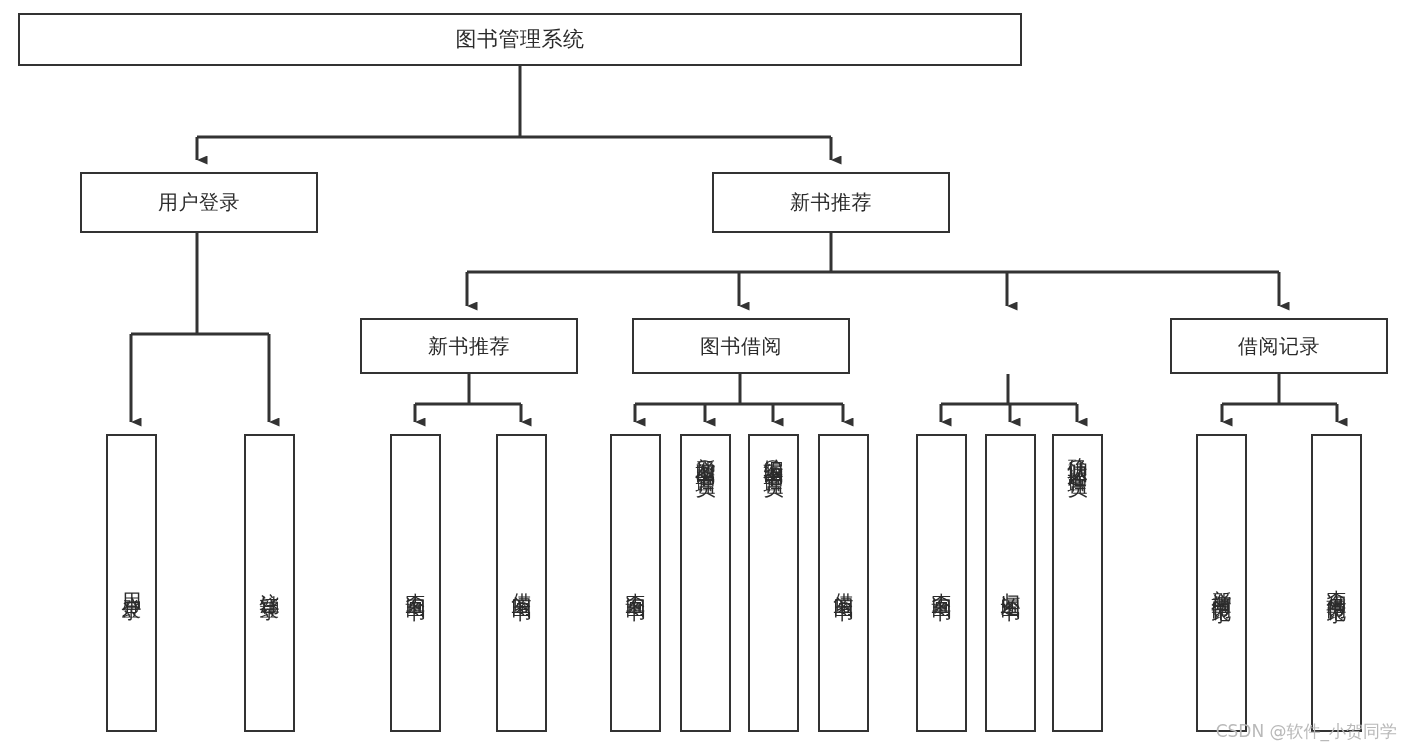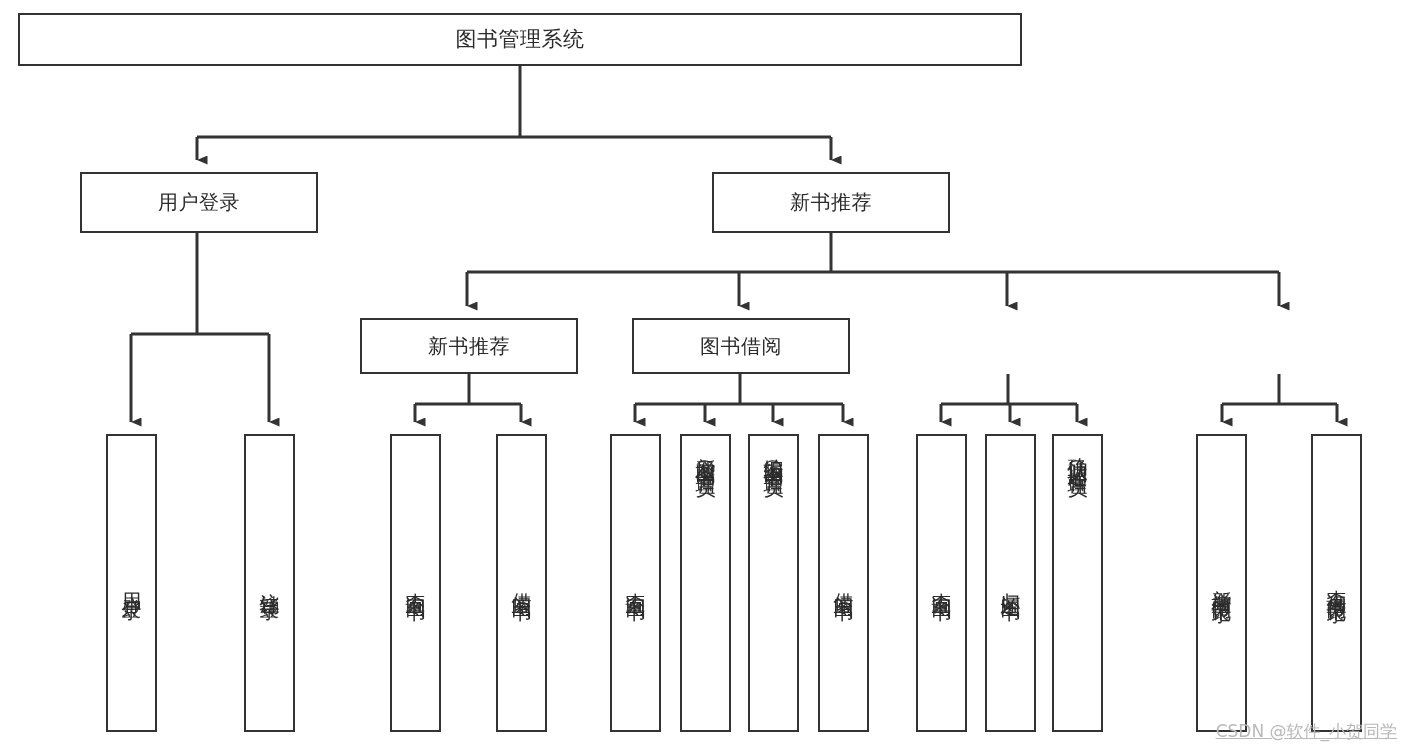--- a/index.html
+++ b/index.html
@@ -69,21 +69,20 @@
 
   #watermark {
     position: absolute;
     right: 8px;
     bottom: 4px;
     font-size: 17px;
     color: #b9b9b9;
     font-family: "DejaVu Sans", "Liberation Sans", sans-serif;
     white-space: pre;
     pointer-events: none;
-    text-decoration: underline;
   }
 </style>
 </head>
 <body>
 
 <div id="canvas">
 
   <svg id="diagram-svg" viewBox="0 0 1405 747" xmlns="http://www.w3.org/2000/svg">
     <defs>
       <marker id="arrowhead" markerWidth="9" markerHeight="11" refX="4.5" refY="10.5" orient="auto" markerUnits="userSpaceOnUse">
@@ -148,20 +147,23 @@
 
   <div class="node-box node-l2" style="left:360px; top:318px; width:218px; height:56px;">
     <span class="node-label">新书推荐</span>
   </div>
 
   <div class="node-box node-l2" style="left:632px; top:318px; width:218px; height:56px;">
     <span class="node-label">图书借阅</span>
   </div>
 
 
+  <div class="node-box node-l2" style="left:1170px; top:318px; width:218px; height:56px;">
+    <span class="node-label">借阅记录</span>
+  </div>
 
   <div class="node-box node-leaf leaf-center" style="left:106px; top:434px; width:51px; height:298px;">
     <span class="node-label">用户登录</span>
   </div>
 
   <div class="node-box node-leaf leaf-center" style="left:244px; top:434px; width:51px; height:298px;">
     <span class="node-label">注销登录</span>
   </div>
 
   <div class="node-box node-leaf leaf-center" style="left:390px; top:434px; width:51px; height:298px;">

